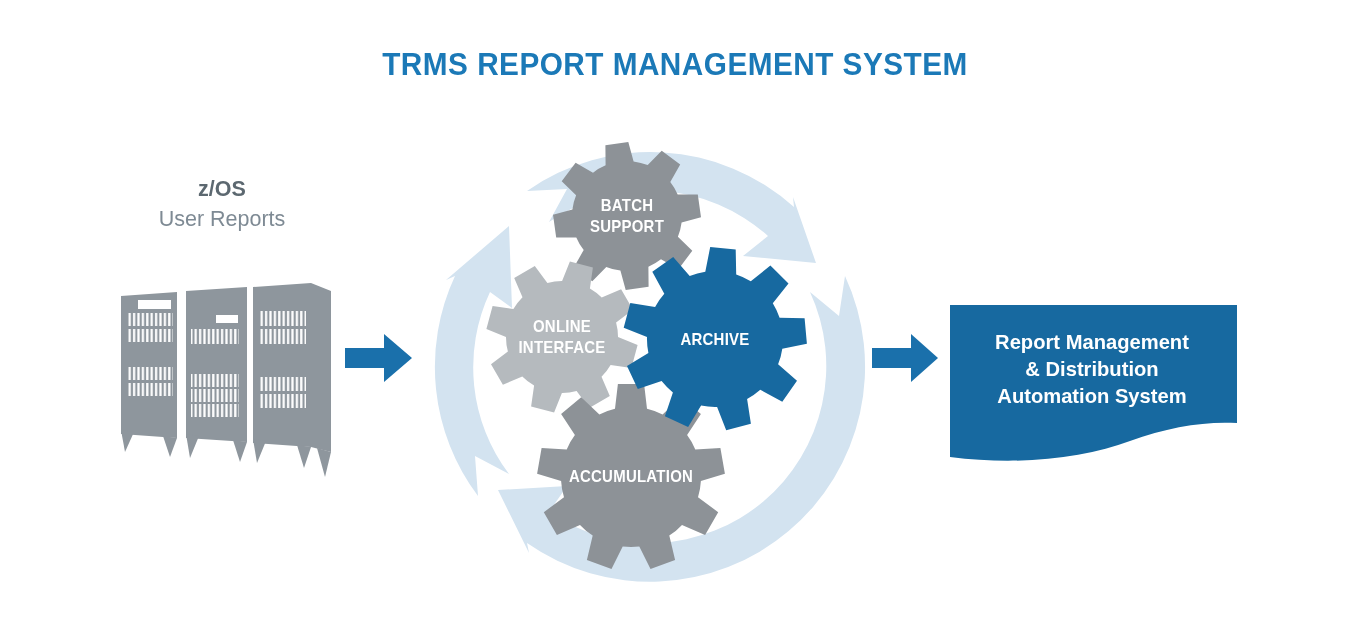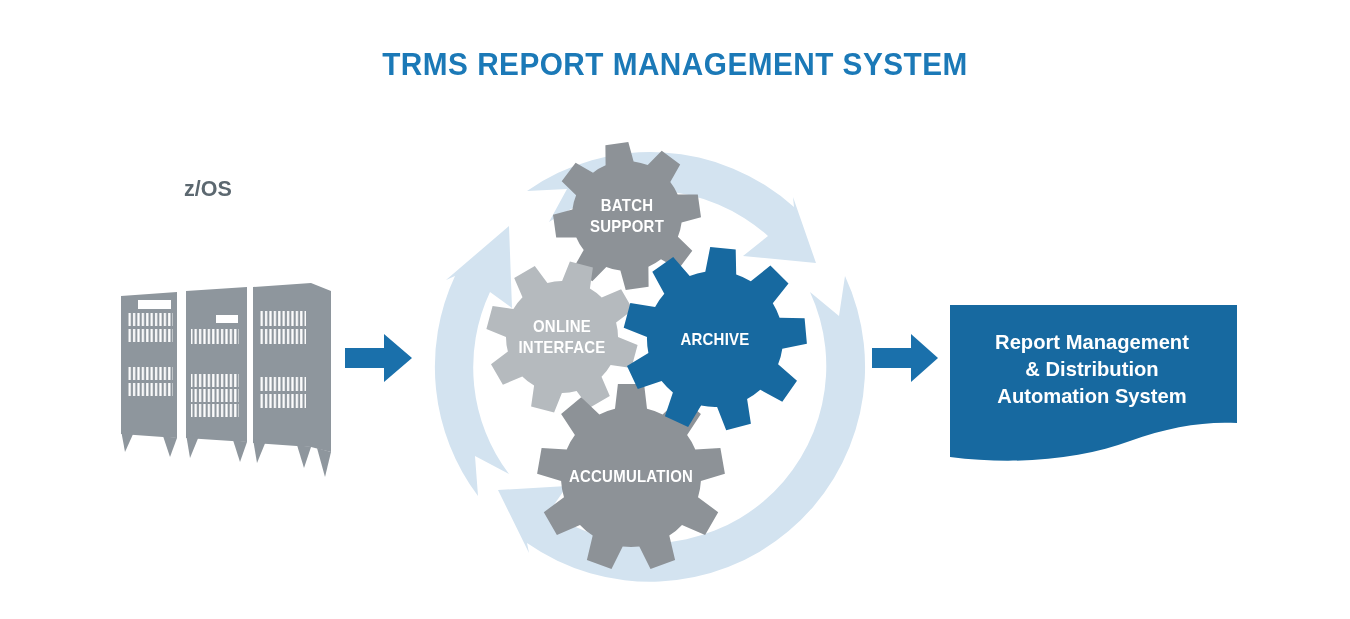--- a/index.html
+++ b/index.html
@@ -6,21 +6,21 @@
   .canvas{
     position:relative;width:1350px;height:619px;background:#ffffff;overflow:hidden;
     font-family:"Liberation Sans", sans-serif;
   }
   .title{
     position:absolute;top:46px;left:0;width:1350px;text-align:center;
     font-size:32px;font-weight:bold;color:#1b79b7;letter-spacing:.5px;
     transform:scaleX(.93);transform-origin:50% 50%;white-space:nowrap;
   }
   .zos{
-    position:absolute;top:174px;left:108px;width:200px;text-align:center;
+    position:absolute;top:174px;left:122px;width:200px;text-align:center;
     font-size:21.5px;line-height:30px;color:#7e8a94;
   }
   .zos .plat{font-weight:bold;color:#5c6870;}
   svg{position:absolute;top:0;left:0;}
   .gear-label{
     position:absolute;text-align:center;color:#ffffff;font-weight:bold;
     font-size:17px;line-height:21px;letter-spacing:.3px;
     transform:scaleX(.88);transform-origin:50% 50%;white-space:nowrap;
   }
   .box-text{
@@ -31,20 +31,21 @@
 </style>
 </head>
 <body>
 
 <div class="canvas">
 
   <div class="title">TRMS REPORT MANAGEMENT SYSTEM</div>
 
   <div class="zos">
     <div class="plat">z/OS</div>
+    <div>User Reports</div>
   </div>
 
   <svg width="1350" height="619" viewBox="0 0 1350 619">
     <defs>
       <pattern id="slats" patternUnits="userSpaceOnUse" width="4.4" height="20">
         <rect x="1" y="0" width="2.2" height="20" fill="#ffffff"></rect>
       </pattern>
     </defs>
 
     <g>

